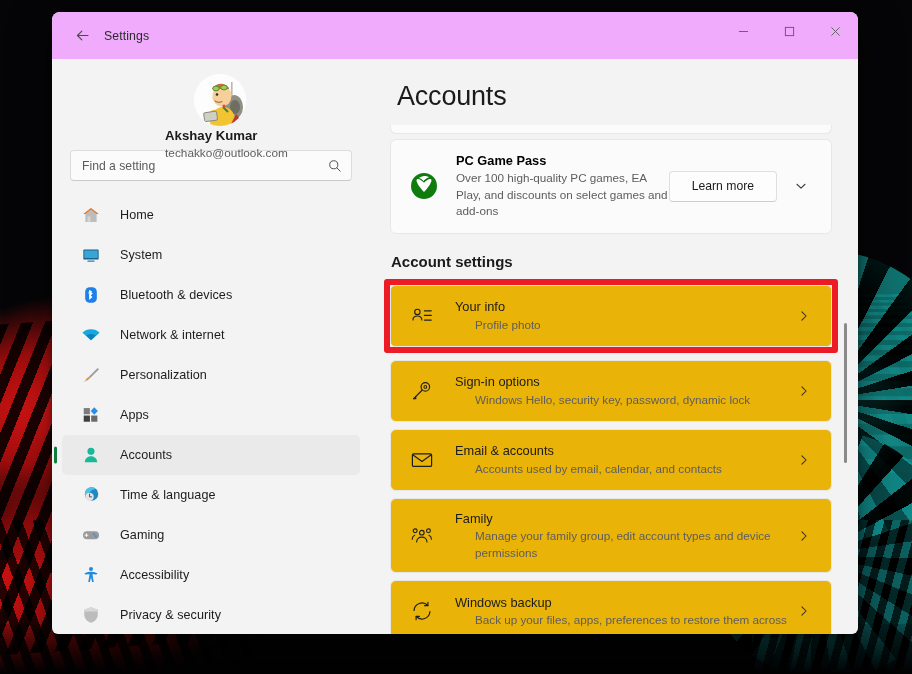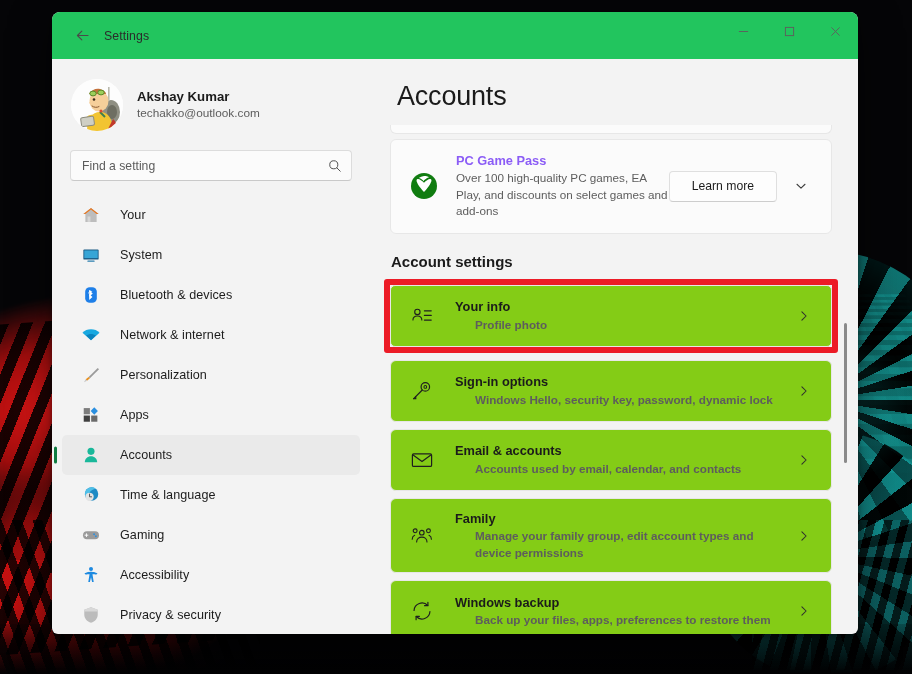--- a/index.html
+++ b/index.html
@@ -100,21 +100,21 @@
     overflow: hidden;
     box-shadow: 0 14px 40px rgba(0,0,0,.55), 0 2px 6px rgba(0,0,0,.4);
   }
 
   
   #titlebar {
     height: 47px;
     display: flex;
     align-items: center;
     position: relative;
-    background: #22c55e;
+    background: #f0abfc;
   }
   #back-button {
     width: 34px; height: 30px;
     margin-left: 13px;
     display: flex; align-items: center; justify-content: center;
     border-radius: 4px;
     color: #4a4a4a;
     cursor: default;
   }
   #titlebar-label {
@@ -142,20 +142,21 @@
     width: 318px;
     flex: 0 0 318px;
     padding: 0;
     position: relative;
     overflow: hidden;
   }
   #account-block {
     display: flex; align-items: center;
     padding: 14px 0 0 18px;
     height: 78px;
+    flex-direction: column;
   }
   #avatar {
     width: 54px; height: 54px; border-radius: 50%;
     background: #fdfdfd;
     overflow: hidden;
     flex: 0 0 54px;
     position: relative;
     border: 1px solid rgba(0,0,0,.04);
   }
   #account-text { margin-left: 13px; line-height: 1.35; }
@@ -254,21 +255,21 @@
   }
 
   
   #gamepass-card {
     display: flex; align-items: center;
     padding: 13px 14px 13px 18px;
     min-height: 78px;
   }
   #xbox-icon { flex: 0 0 30px; margin-right: 17px; display:flex; align-items:center; }
   #gamepass-text { flex: 1; min-width: 0; }
-  #gamepass-title { font-size: 12.8px; font-weight: 700; color: #8b5cf6; }
+  #gamepass-title { font-size: 12.8px; font-weight: 700; color: #000000; }
   #gamepass-desc {
     font-size: 11.7px; color: #5d5d5d; line-height: 1.42;
     margin-top: 2px; max-width: 212px;
   }
   #learn-more-button {
     height: 31px;
     padding: 0 22px;
     background: #fdfdfd;
     border: 1px solid #dfdfdf;
     border-bottom-color: #cdcdcd;
@@ -291,28 +292,27 @@
   #section-header {
     font-size: 15px;
     font-weight: 700;
     color: #1b1b1b;
     margin: 19px 0 9px 1px;
   }
 
   
   .setting-row {
     display: flex; align-items: center;
-    background: #84cc16;
+    background: #eab308;
     border: 1px solid #e7e7e7;
     border-radius: 6px;
     padding: 0 16px 0 18px;
     min-height: 62px;
     margin-bottom: 7px;
     cursor: default;
-    font-weight: bold;
   }
   .row-icon {
     flex: 0 0 26px; height: 26px;
     margin-right: 20px;
     display: flex; align-items: center; justify-content: center;
     color: #1f1f1f;
   }
   .row-text { flex: 1; min-width: 0; padding: 11px 0; }
   .row-title { font-size: 12.8px; color: #1b1b1b; line-height: 1.35; }
   .row-desc {
@@ -458,21 +458,21 @@
         <div id="nav-list">
 
           <div class="nav-item">
             <span class="nav-icon">
               <svg width="20" height="20" viewBox="0 0 22 22" aria-hidden="true">
                 <path d="M11 3.2L2.6 10h2.2v8.6h12.4V10h2.2z" fill="#bdbdbd"></path>
                 <path d="M11 3.2L2.6 10h2.2l6.2-5 6.2 5h2.2z" fill="#e8771f"></path>
                 <rect x="7.2" y="12.6" width="3.2" height="6" fill="#d6d6d6"></rect>
               </svg>
             </span>
-            <span class="nav-label">Your</span>
+            <span class="nav-label">Home</span>
           </div>
 
           <div class="nav-item">
             <span class="nav-icon">
               <svg width="20" height="20" viewBox="0 0 22 22" aria-hidden="true">
                 <rect x="2.6" y="5" width="16.8" height="11" rx="1" fill="#1a5b84"></rect>
                 <rect x="3.6" y="6" width="14.8" height="8.4" fill="#37a5d6"></rect>
                 <rect x="7" y="17" width="8" height="1.4" rx=".6" fill="#2b7fae"></rect>
               </svg>
             </span>

